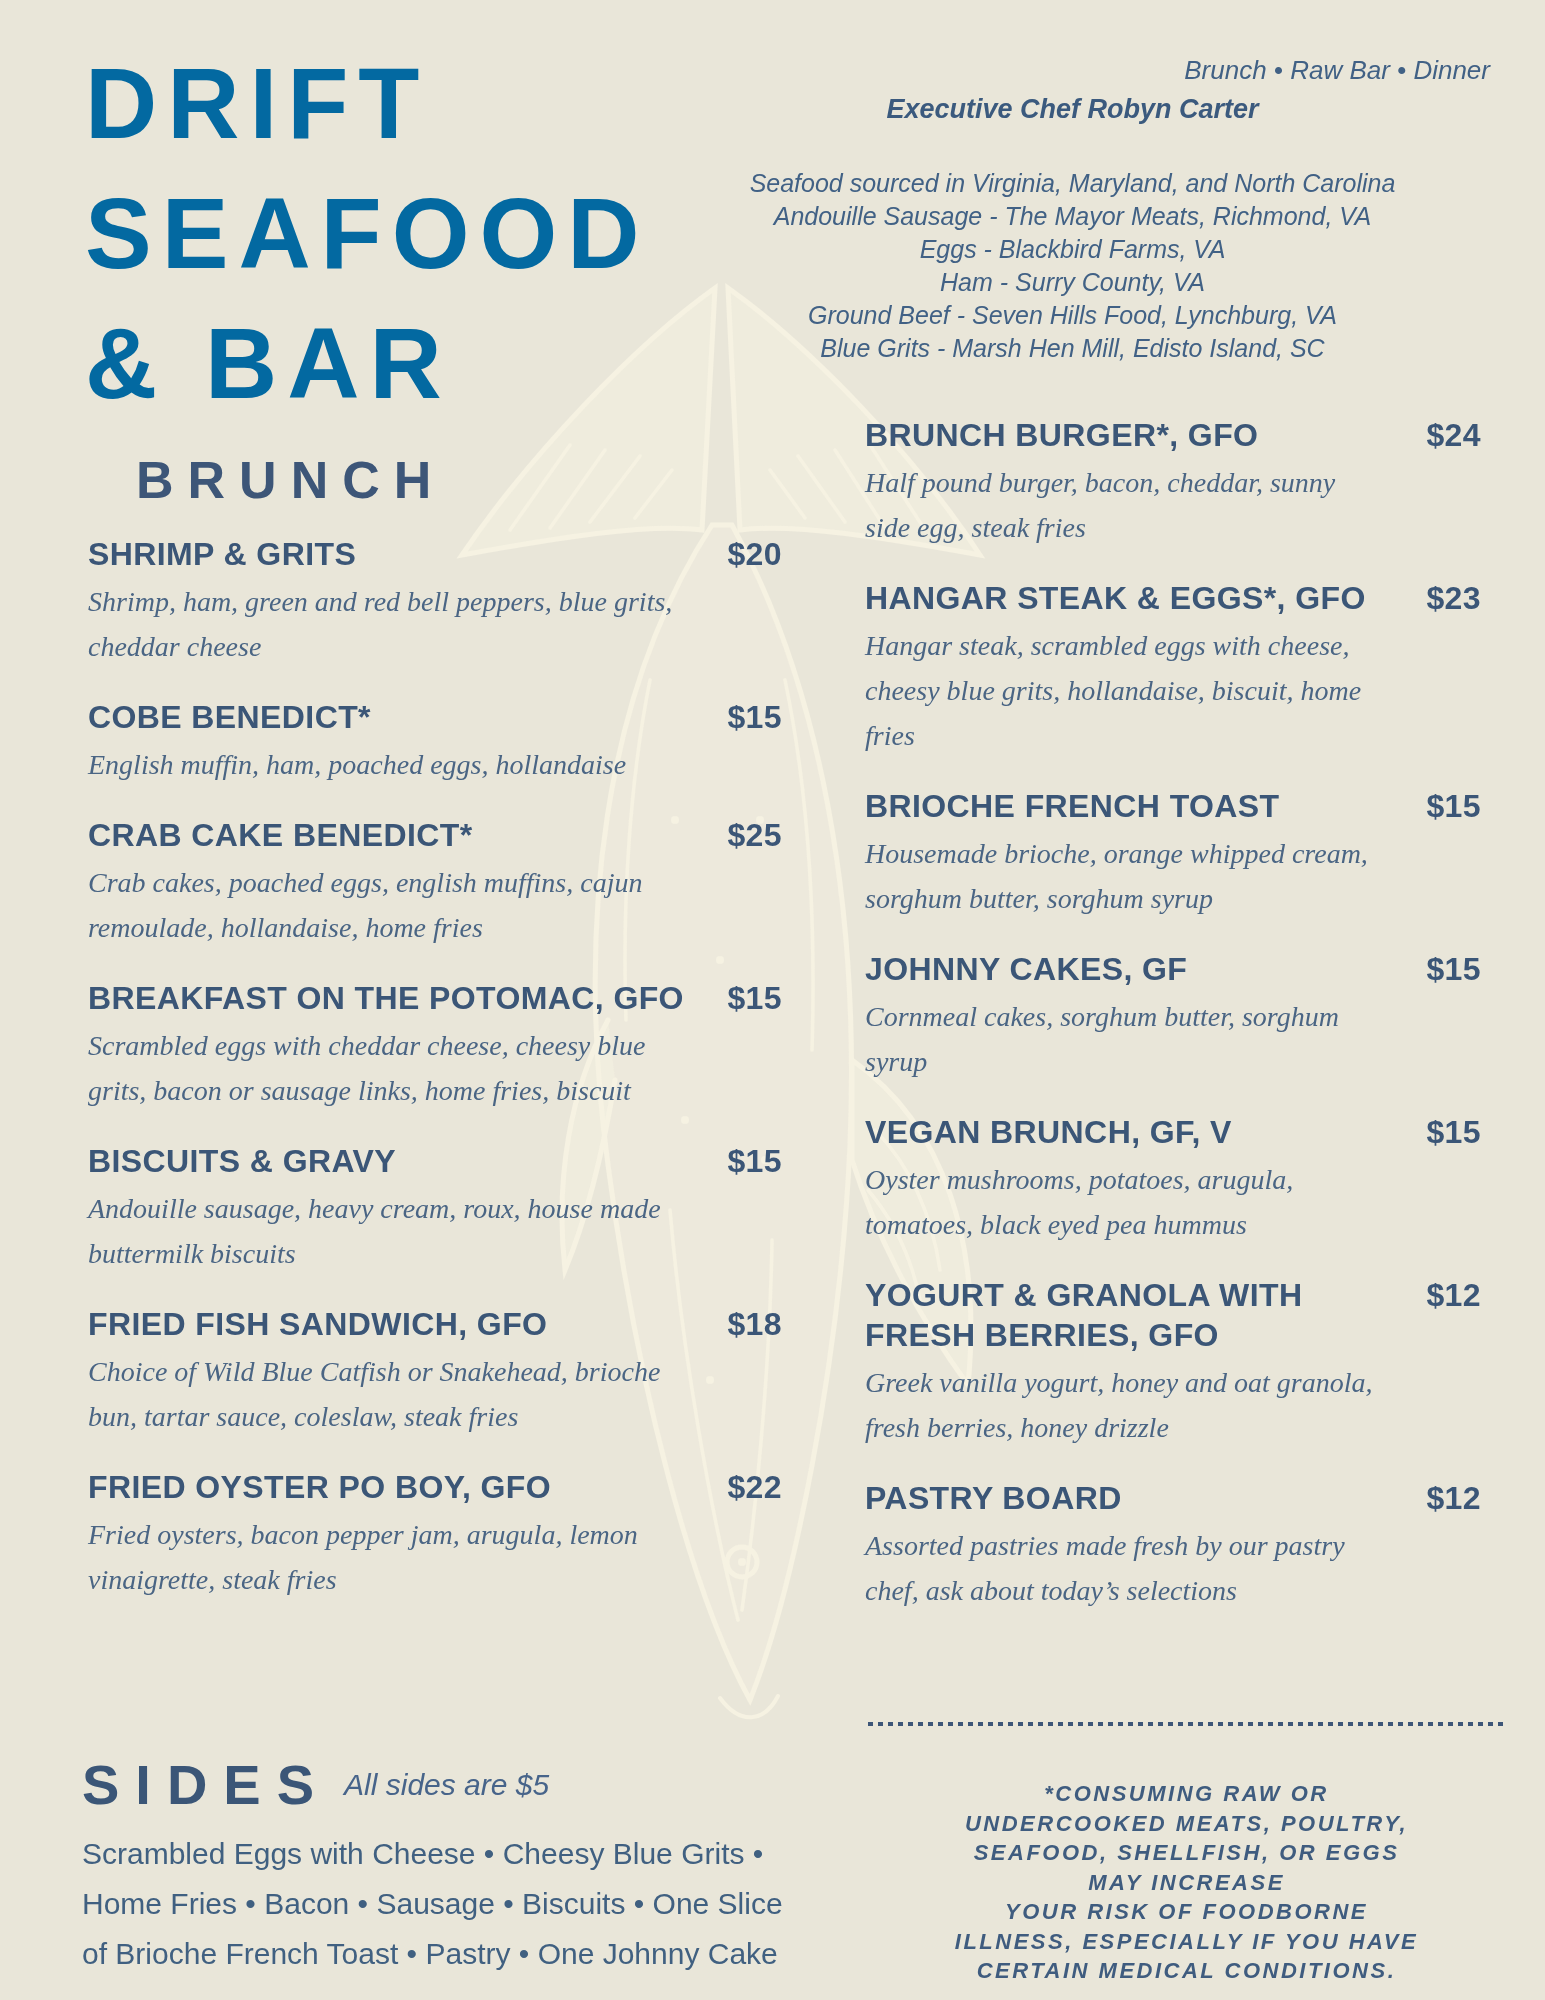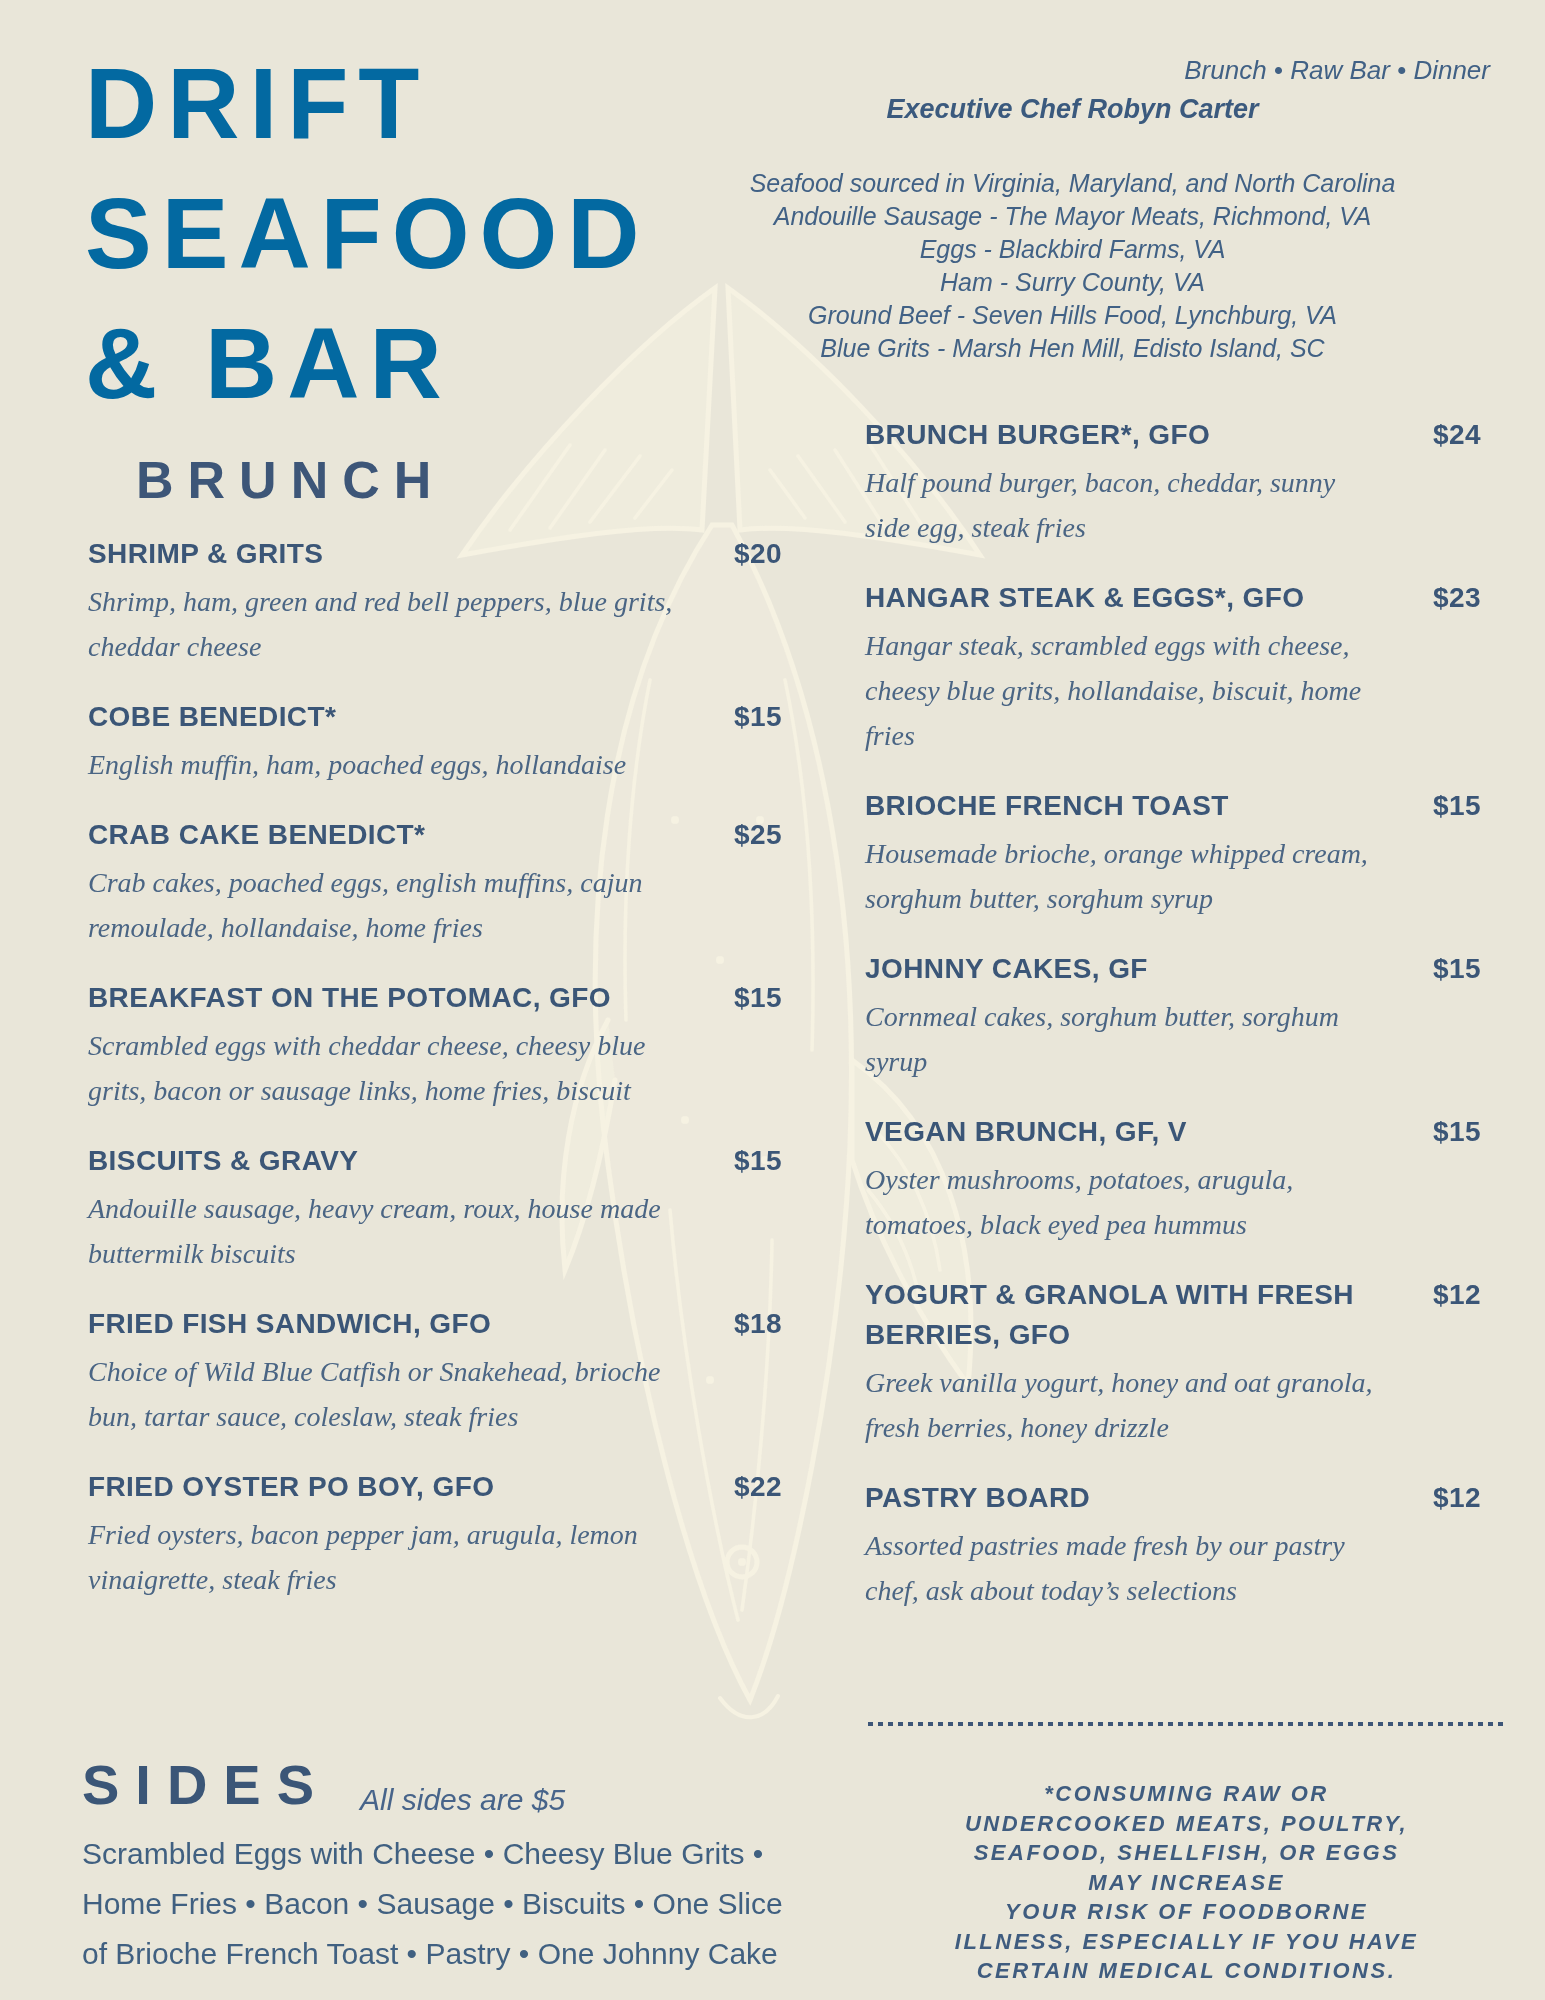--- a/index.html
+++ b/index.html
@@ -22,21 +22,21 @@
   .hdr .chef{font-size:27px;font-weight:700;margin-top:8px;color:#3b5a7e;}
   .hdr .src{margin-top:42px;font-size:25px;line-height:33px;}
   
   .section-brunch{left:88px;top:450px;font-size:52px;font-weight:700;letter-spacing:14px;margin-left:48px;}
   
   .col-left{left:88px;top:534px;width:694px;}
   .col-right{left:865px;top:415px;width:616px;}
   .item{margin-bottom:28px;}
   .head{
     display:flex;justify-content:space-between;align-items:flex-start;
-    font-weight:700;font-size:28px;line-height:40px;letter-spacing:.4px;
+    font-weight:700;font-size:32px;line-height:40px;letter-spacing:.4px;
     margin-bottom:5px;color:#3b5677;
   }
   .col-left .nm{max-width:600px;}
   .col-right .nm{max-width:505px;}
   .pr{white-space:nowrap;}
   .ds{font-style:italic;font-size:28px;line-height:45px;color:#4a6584;font-family:Liberation Serif, serif;}
   .col-left .ds{max-width:600px;}
   .col-right .ds{max-width:515px;}
   
   .divider{
@@ -44,21 +44,21 @@
     background:repeating-linear-gradient(90deg,#3d5678 0 5px,transparent 5px 10px);
   }
   .disclaimer{
     left:868px;top:1760px;width:637px;text-align:center;
     font-size:22px;line-height:29.5px;font-weight:700;font-style:italic;letter-spacing:2.5px;
     color:#3f5c7f;
     margin-top:19px;
   }
   
   .sides{left:82px;top:1752px;width:740px;}
-  .sides-head{display:flex;align-items:flex-end;gap:30px;}
+  .sides-head{display:flex;align-items:center;gap:14px;}
   .sides-title{font-size:56px;font-weight:700;letter-spacing:16px;color:#3b5677;}
   .sides-note{font-style:italic;font-size:30px;color:#47648a;}
   .sides-lines{margin-top:12px;font-size:30px;line-height:50px;color:#406081;}
   
   .watermark{position:absolute;left:420px;top:260px;z-index:0;}
 </style>
 </head>
 <body>
 
 <svg class="watermark" width="600" height="1520" viewBox="0 0 600 1520">

